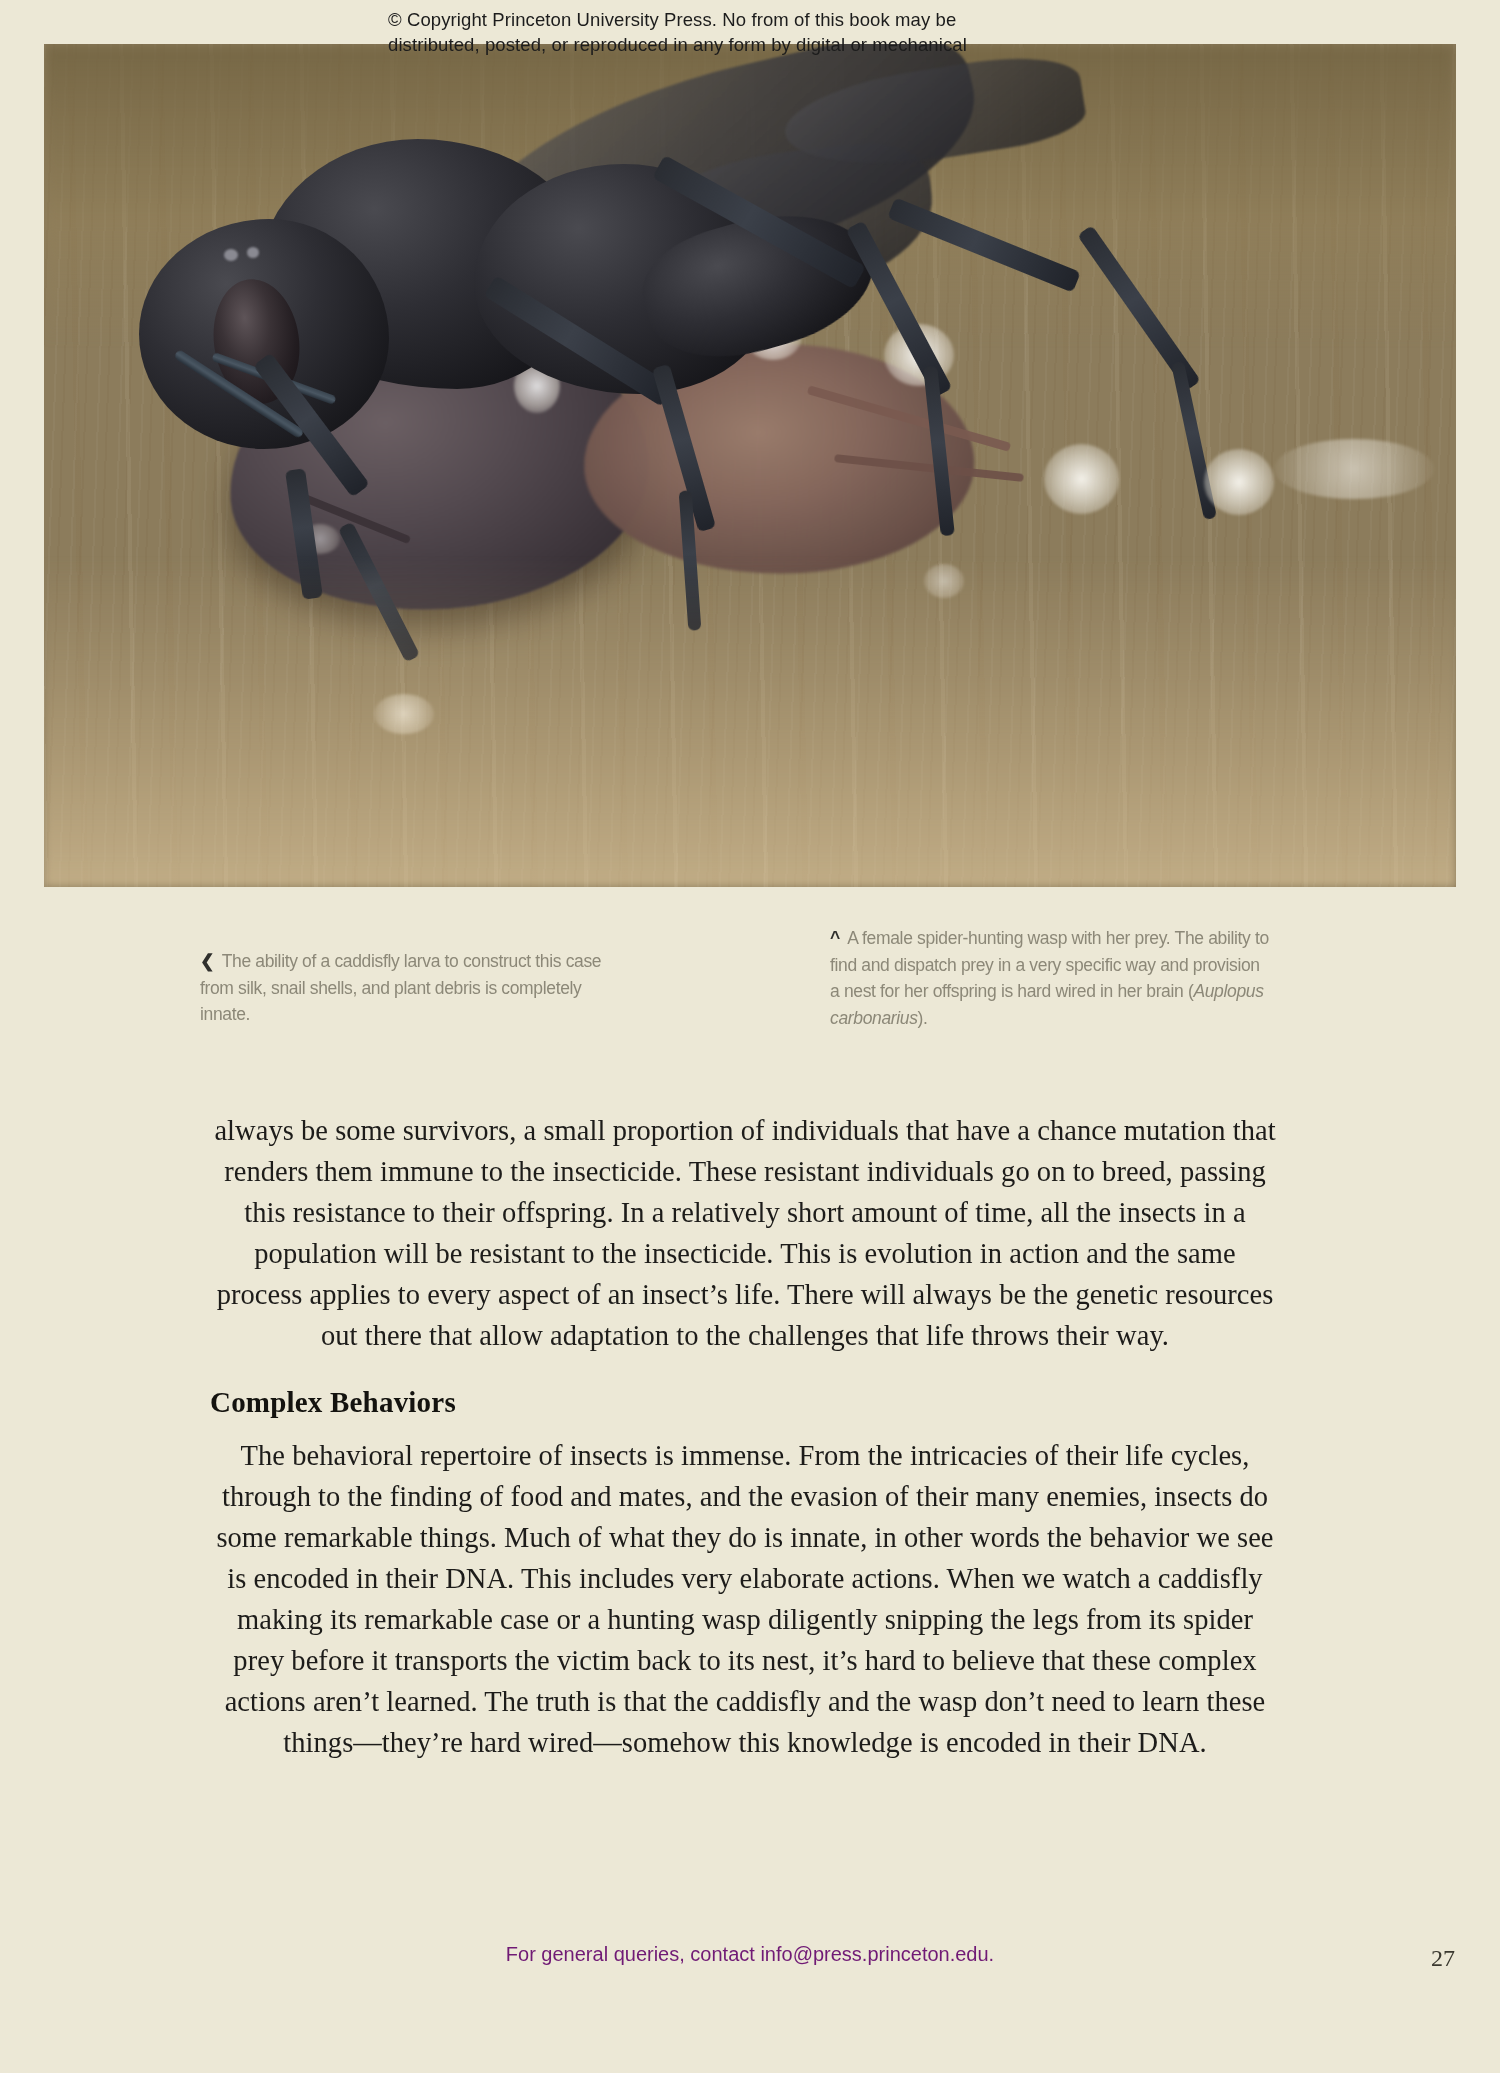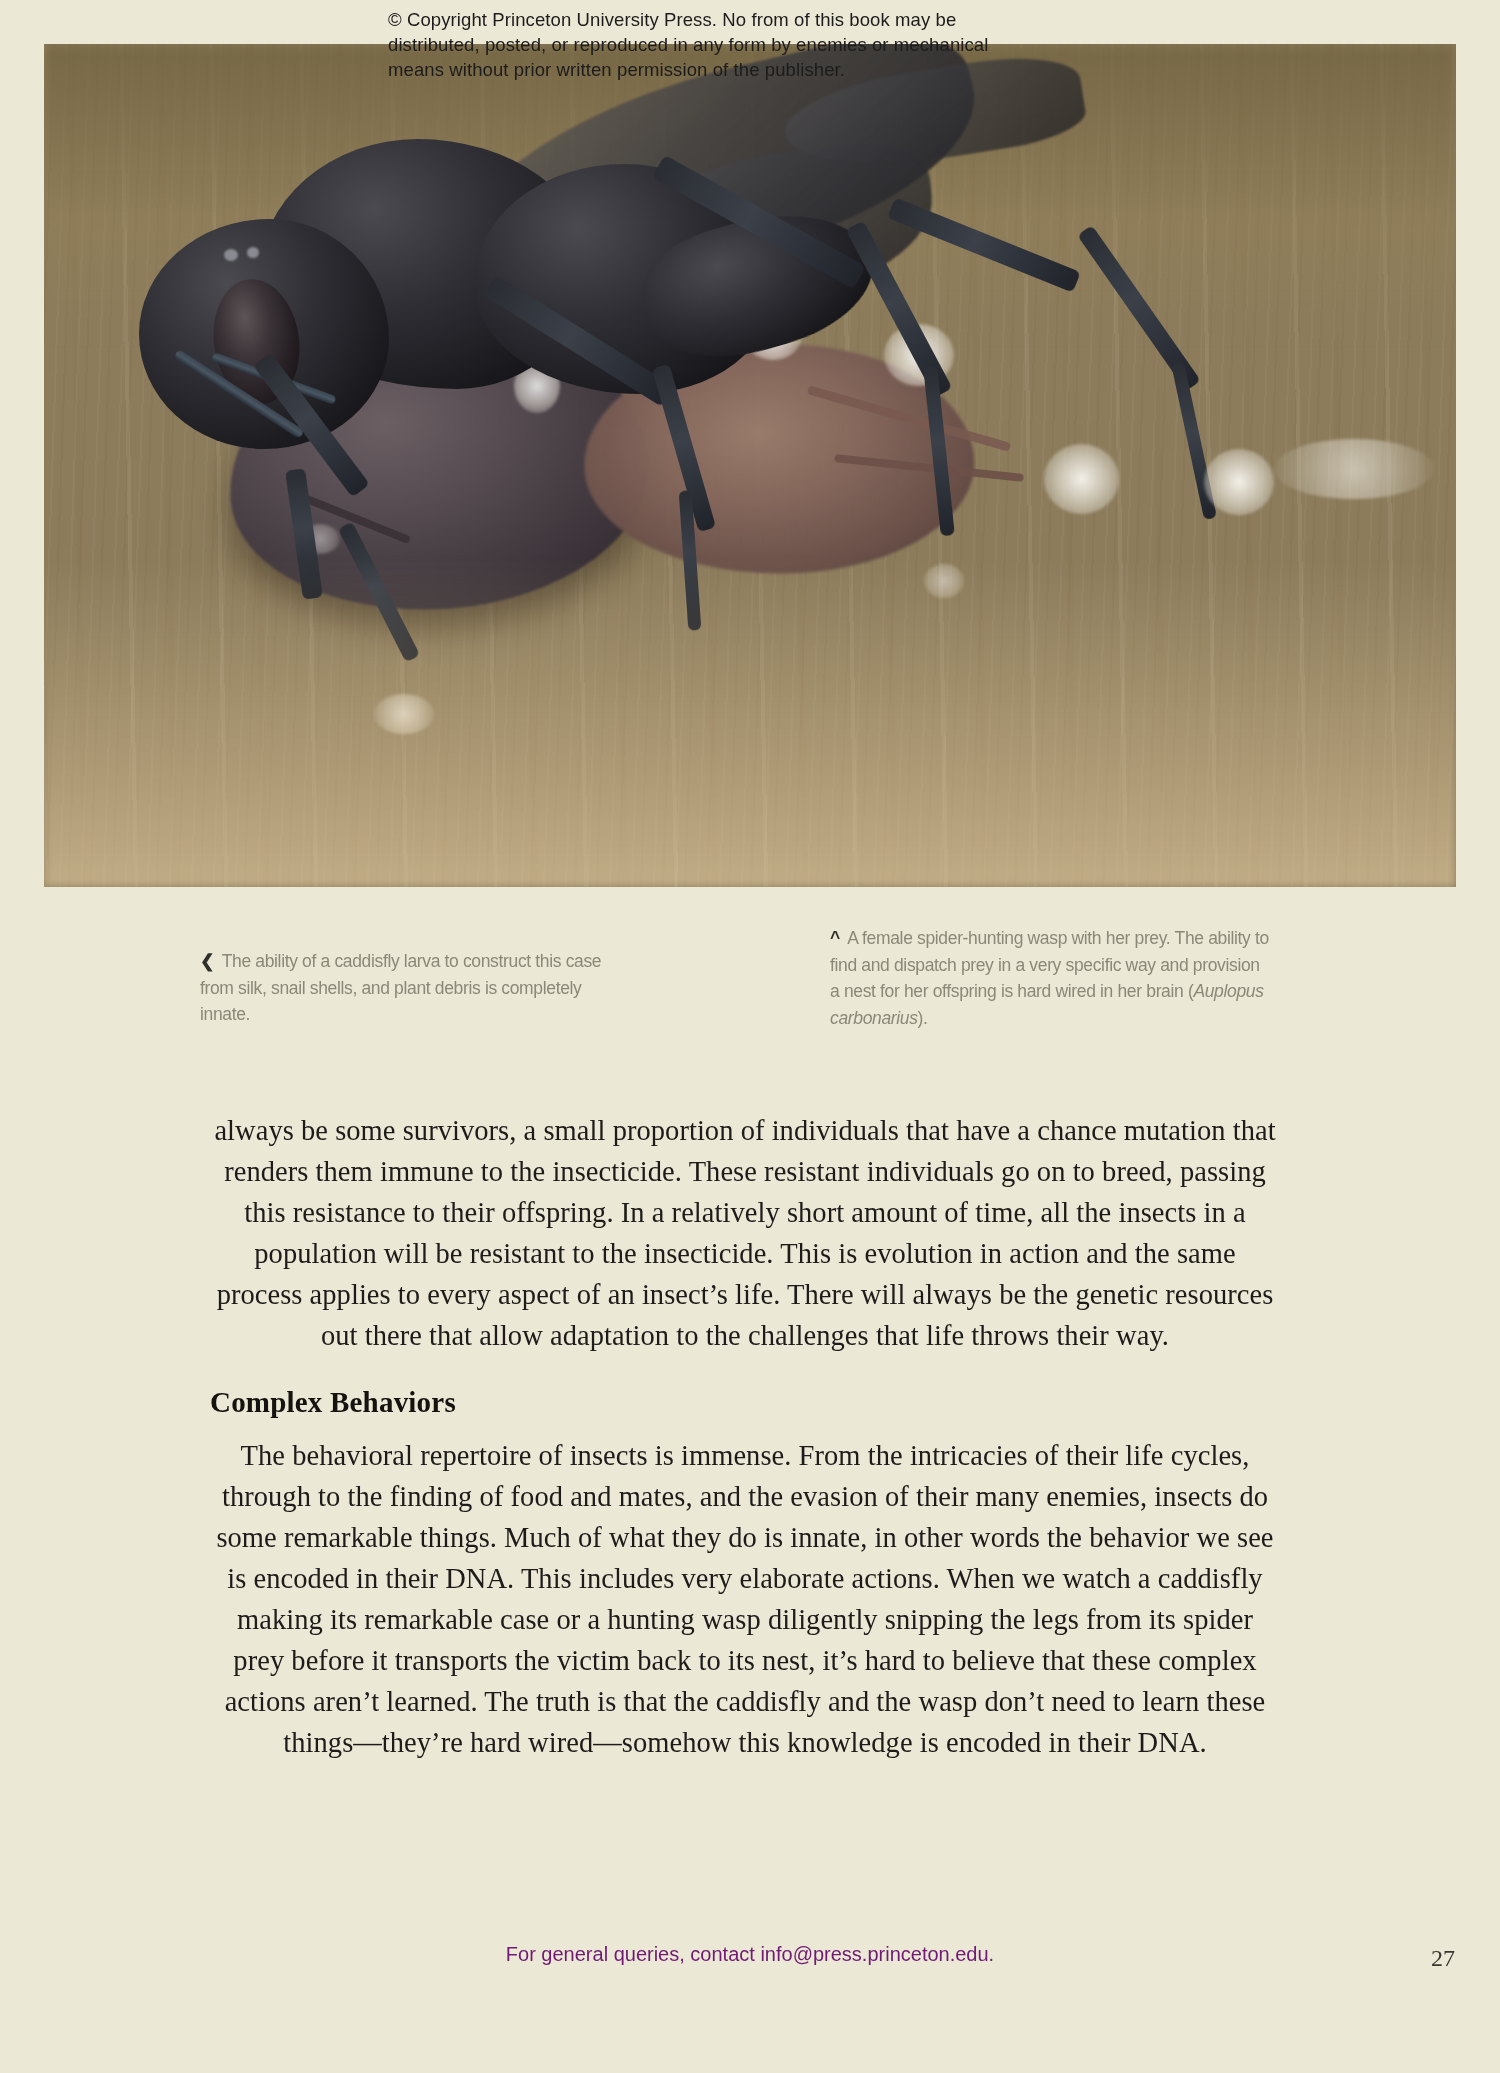--- a/index.html
+++ b/index.html
@@ -243,22 +243,21 @@
     font-family: "Liberation Serif", serif;
     font-size: 24px;
     color: #3a382f;
   }
 </style>
 </head>
 <body>
 
 <div class="copyright">
   <span class="cline">© Copyright Princeton University Press. No from of this book may be</span>
-  <span class="cline">distributed, posted, or reproduced in any form by enemies or mechanical</span>
-  <span class="cline">means without prior written permission of the publisher.</span>
+  <span class="cline">distributed, posted, or reproduced in any form by digital or mechanical</span>
 </div>
 
 <div class="photo-frame">
   <div class="photo-canvas">
 
     <div class="wood-fix"></div>
     <div class="grain"></div>
     <div class="grain2"></div>
     <div class="topblur"></div>
 

